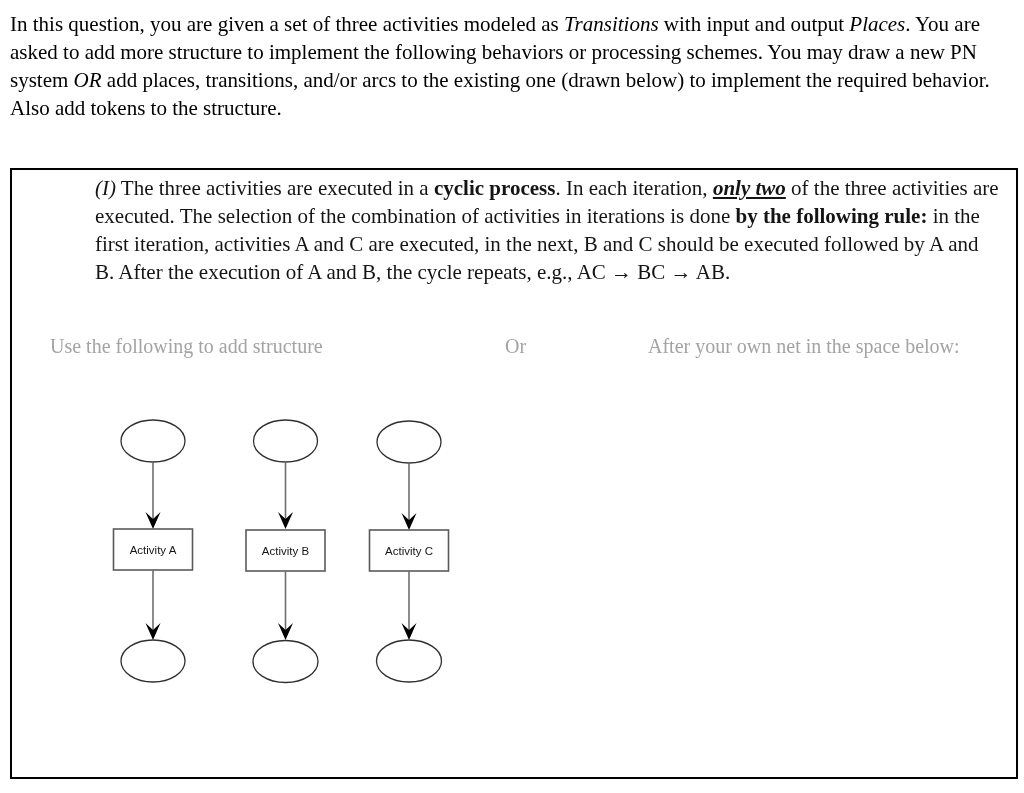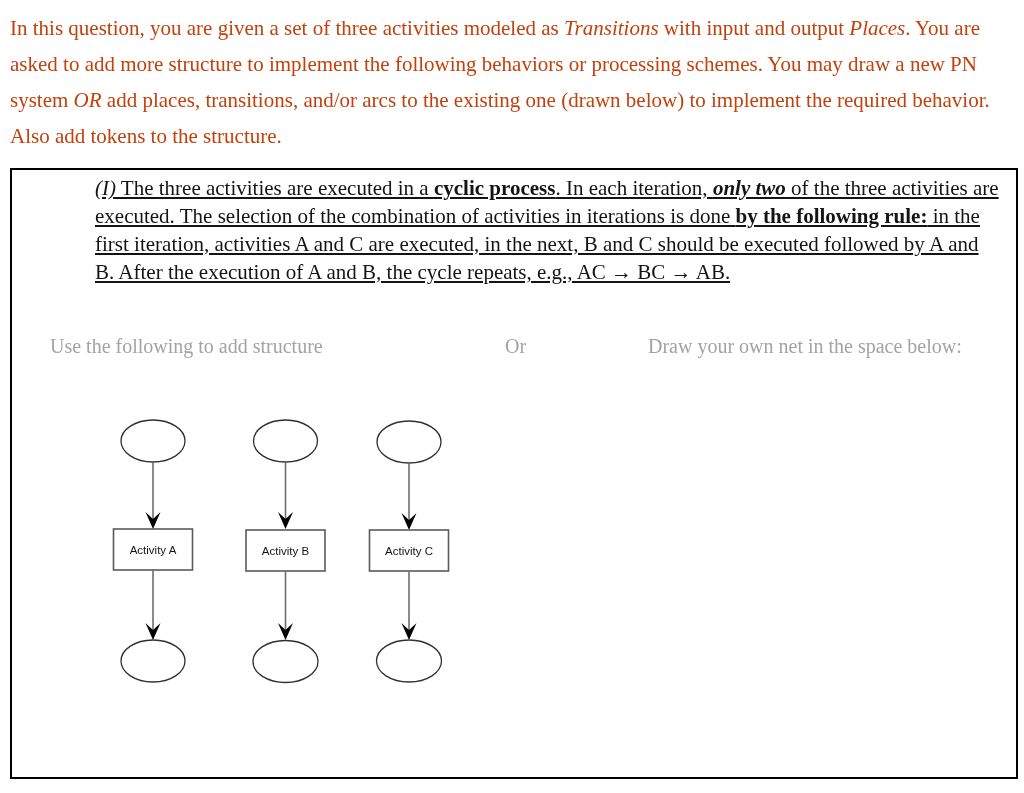--- a/index.html
+++ b/index.html
@@ -7,37 +7,36 @@
     position:relative;
     width:1024px;height:793px;
     background:#ffffff;
     font-family:"Liberation Serif", serif;
     color:#111;
     overflow:hidden;
   }
   .intro{
     position:absolute;
     left:10px;top:10px;width:980px;
-    font-size:21px;line-height:36px;
-    color:#c2410c;
+    font-size:21px;line-height:28px;
+    color:#000000;
   }
   .panel{
     position:absolute;
     left:10px;top:168px;
     width:1008px;height:611px;
     border:2px solid #000;
     box-sizing:border-box;
     background:#fff;
   }
   .question{
     position:absolute;
     left:83px;top:4px;width:908px;
     font-size:21px;line-height:28px;
     color:#141414;
-    text-decoration:underline;
   }
   .it{font-style:italic;}
   .b{font-weight:bold;}
   .biu{font-weight:bold;font-style:italic;text-decoration:underline;}
   .muted-row span{
     position:absolute;
     font-size:20px;
     color:#a3a3a3;
     white-space:nowrap;
     font-family:"Liberation Serif", serif;
@@ -68,21 +67,21 @@
 
   <div class="intro"><span>In this question, you are given a set of three activities modeled as </span><span class="it">Transitions</span><span> with input and output </span><span class="it">Places</span><span>.  You are asked to add more structure to implement the following behaviors or processing schemes.  You may draw a new PN system </span><span class="it">OR</span><span> add places, transitions, and/or arcs to the existing one (drawn below) to implement the required behavior. Also add tokens to the structure.</span></div>
 
   <div class="panel">
 
     <div class="question"><span class="it">(I)</span><span> The three activities are executed in a </span><span class="b">cyclic process</span><span>. In each iteration, </span><span class="biu">only two</span><span> of the three activities are executed. The selection of the combination of activities in iterations is done </span><span class="b">by the following rule:</span><span> in the first iteration, activities A and C are executed, in the next, B and C should be executed followed by A and B. After the execution of A and B, the cycle repeats, e.g., AC → BC → AB.</span></div>
 
     <div class="muted-row">
       <span class="lbl-left">Use the following to add structure</span>
       <span class="lbl-or">Or</span>
-      <span class="lbl-right">Draw your own net in the space below:</span>
+      <span class="lbl-right">After your own net in the space below:</span>
     </div>
 
     <svg class="diagram" width="400" height="300" viewBox="0 0 400 300">
 
       <g>
         <ellipse cx="71" cy="39" rx="32" ry="21"></ellipse>
         <line x1="71" y1="60" x2="71" y2="117"></line>
         <path d="M71 127 l-7.5 -17 l7.5 7 l7.5 -7 z"></path>
         <rect x="31.5" y="127" width="79" height="41"></rect>
         <text x="71" y="151.5">Activity A</text>

